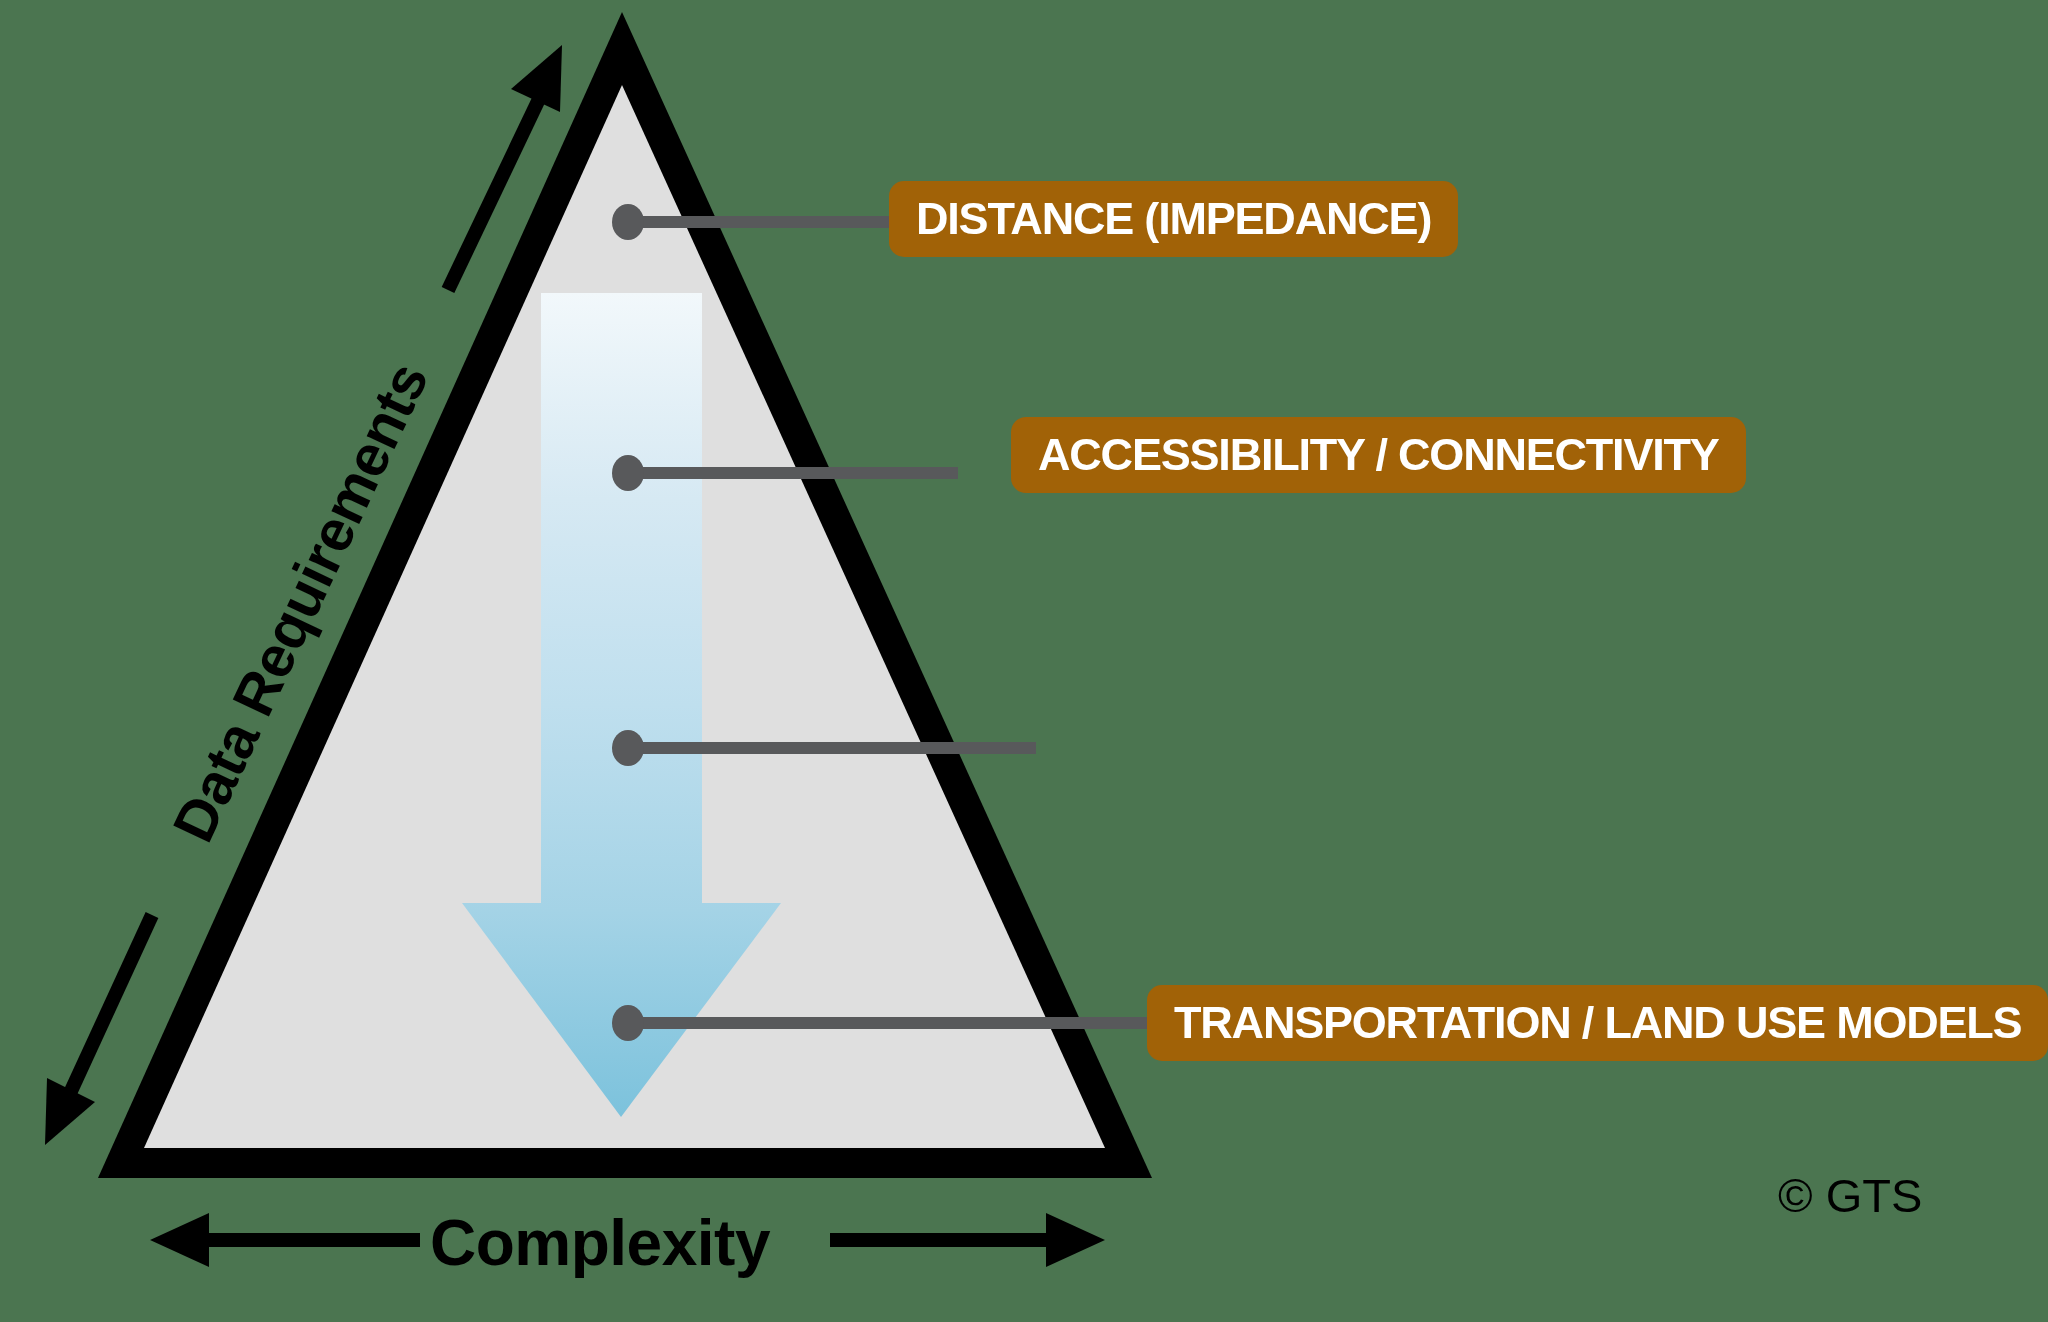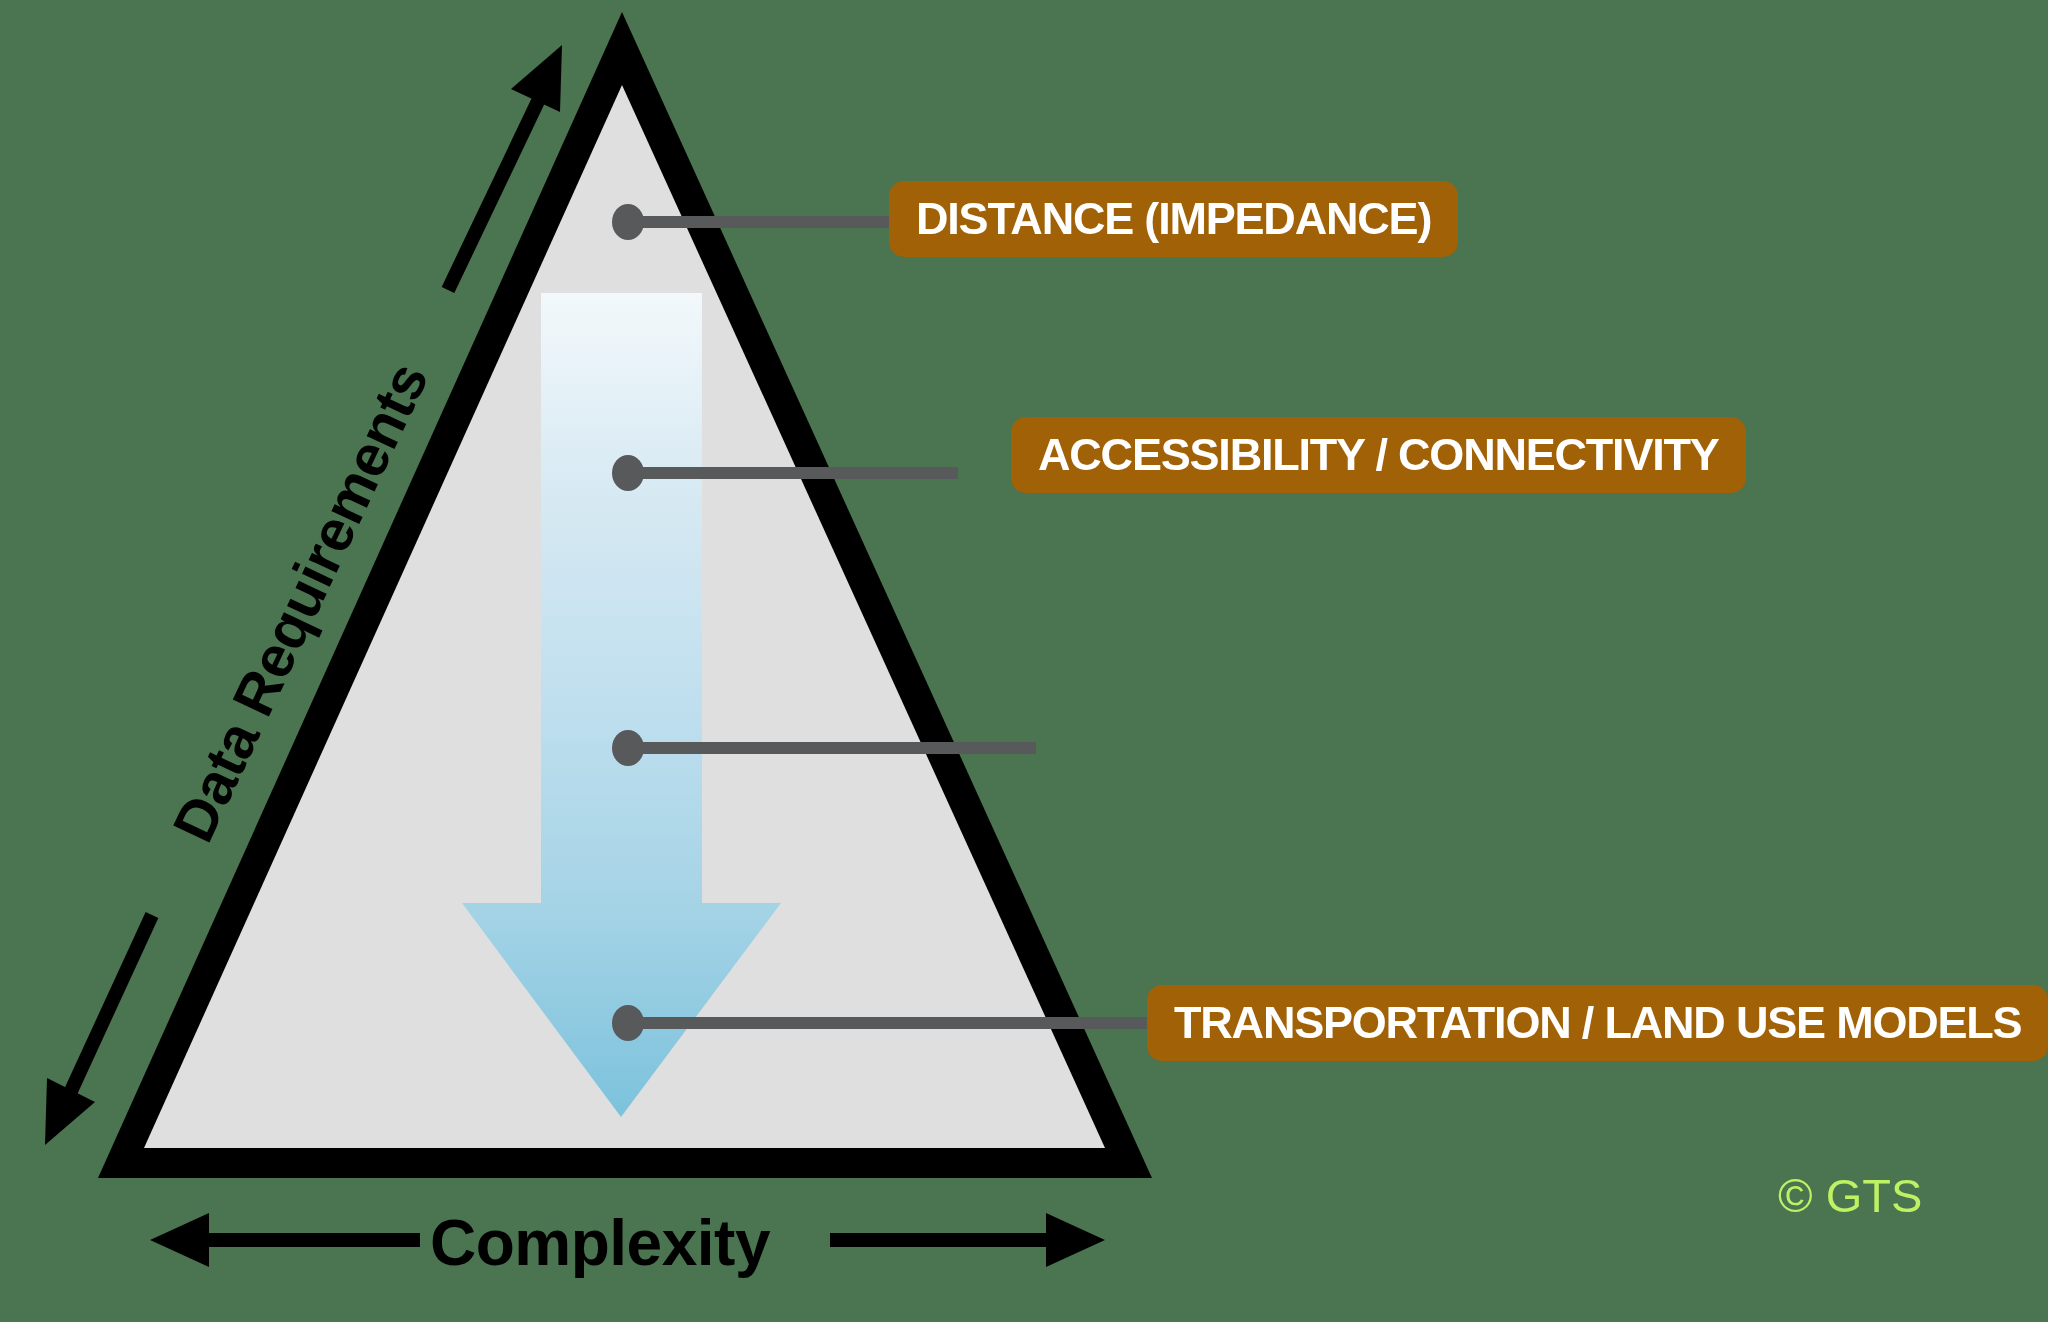--- a/index.html
+++ b/index.html
@@ -60,21 +60,21 @@
     color: #000000;
     font-size: 64px;
     font-weight: 700;
     white-space: nowrap;
     letter-spacing: -0.5px;
   }
   #watermark {
     position: absolute;
     left: 1778px;
     top: 1168px;
-    color: #bef264;
+    color: #000000;
     font-size: 47px;
     font-weight: 400;
     white-space: nowrap;
   }
 </style>
 </head>
 <body>
 
 <div id="canvas">
 

